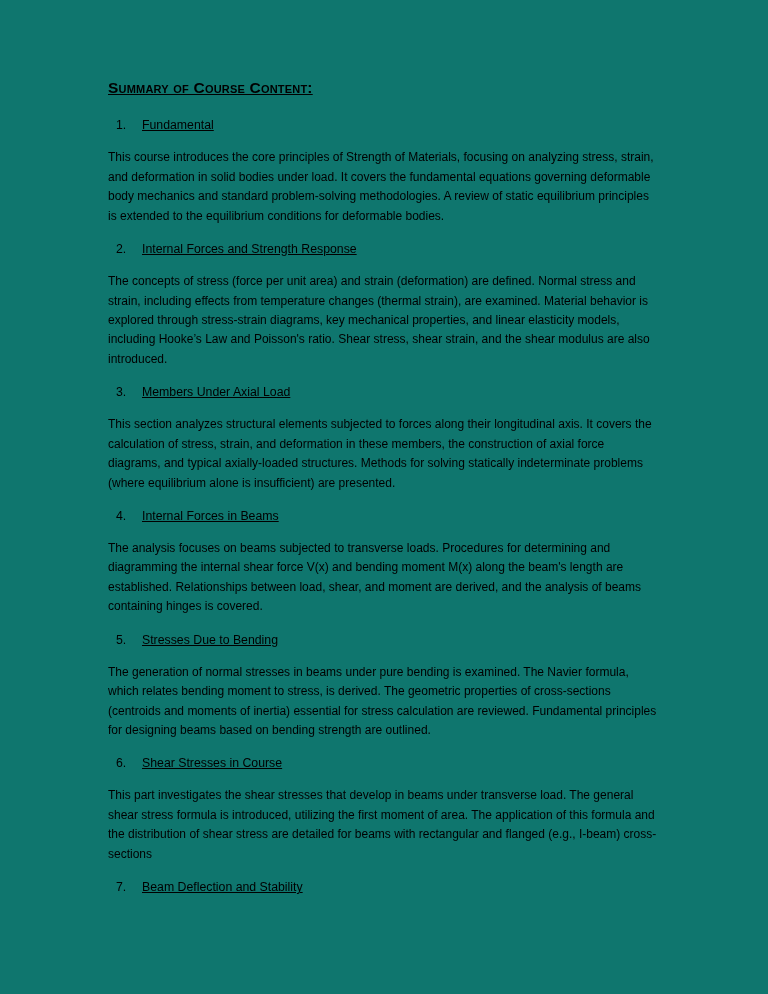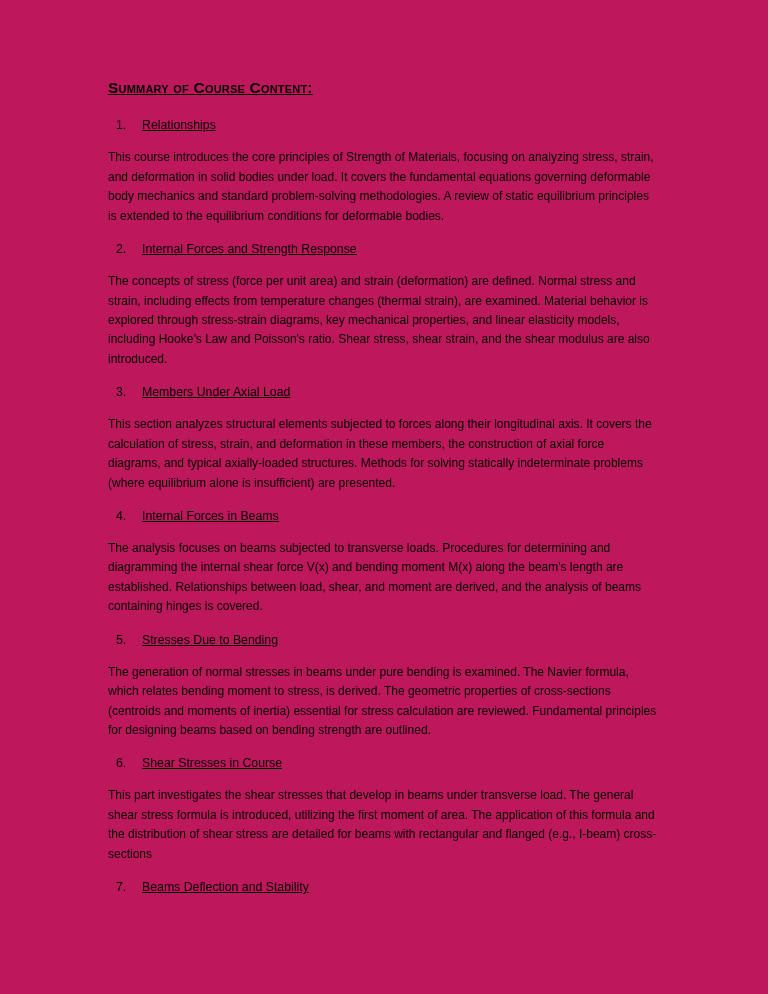--- a/index.html
+++ b/index.html
@@ -13,21 +13,21 @@
     font-family: "Liberation Sans", sans-serif;
     color: #000000;
     -webkit-font-smoothing: antialiased;
   }
   .page {
     position: relative;
     width: 768px;
     height: 994px;
     box-sizing: border-box;
     padding: 78px 108px 8px 108px;
-    background: #be185d;
+    background: #0f766e;
   }
   .doc-title {
     font-size: 15.5px;
     font-weight: bold;
     font-variant: small-caps;
     text-transform: none;
     letter-spacing: 0.2px;
     text-decoration: underline;
     margin: 0 0 21px 0;
     line-height: 1.25;
@@ -68,21 +68,21 @@
 </style>
 </head>
 <body>
 
 <div class="page">
 
   <h1 class="doc-title">Summary of Course Content:</h1>
 
   <div class="section-heading">
     <span class="num">1.</span>
-    <span class="htext">Relationships</span>
+    <span class="htext">Fundamental</span>
   </div>
   <p class="body-par">This course introduces the core principles of Strength of Materials, focusing on analyzing stress, strain, and deformation in solid bodies under load. It covers the fundamental equations governing deformable body mechanics and standard problem-solving methodologies. A review of static equilibrium principles is extended to the equilibrium conditions for deformable bodies.</p>
 
   <div class="section-heading">
     <span class="num">2.</span>
     <span class="htext">Internal Forces and Strength Response</span>
   </div>
   <p class="body-par">The concepts of stress (force per unit area) and strain (deformation) are defined. Normal stress and strain, including effects from temperature changes (thermal strain), are examined. Material behavior is explored through stress-strain diagrams, key mechanical properties, and linear elasticity models, including Hooke’s Law and Poisson's ratio. Shear stress, shear strain, and the shear modulus are also introduced.</p>
 
   <div class="section-heading">
@@ -104,18 +104,18 @@
   <p class="body-par">The generation of normal stresses in beams under pure bending is examined. The Navier formula, which relates bending moment to stress, is derived. The geometric properties of cross-sections (centroids and moments of inertia) essential for stress calculation are reviewed. Fundamental principles for designing beams based on bending strength are outlined.</p>
 
   <div class="section-heading">
     <span class="num">6.</span>
     <span class="htext">Shear Stresses in Course</span>
   </div>
   <p class="body-par">This part investigates the shear stresses that develop in beams under transverse load. The general shear stress formula is introduced, utilizing the first moment of area. The application of this formula and the distribution of shear stress are detailed for beams with rectangular and flanged (e.g., I-beam) cross-sections</p>
 
   <div class="section-heading">
     <span class="num">7.</span>
-    <span class="htext"> Beams Deflection and Stability</span>
+    <span class="htext"> Beam Deflection and Stability</span>
   </div>
 
   <div class="spacer-last"></div>
 
 </div>
 
 </body></html>

